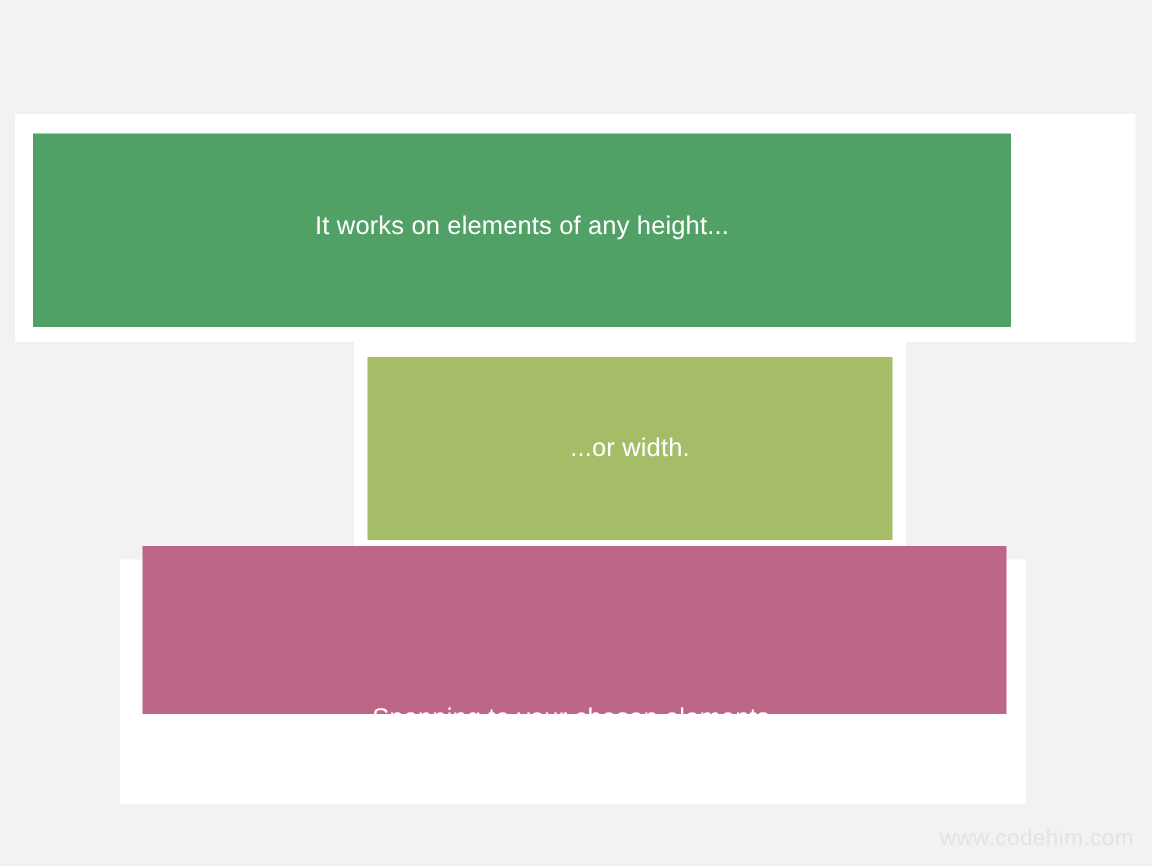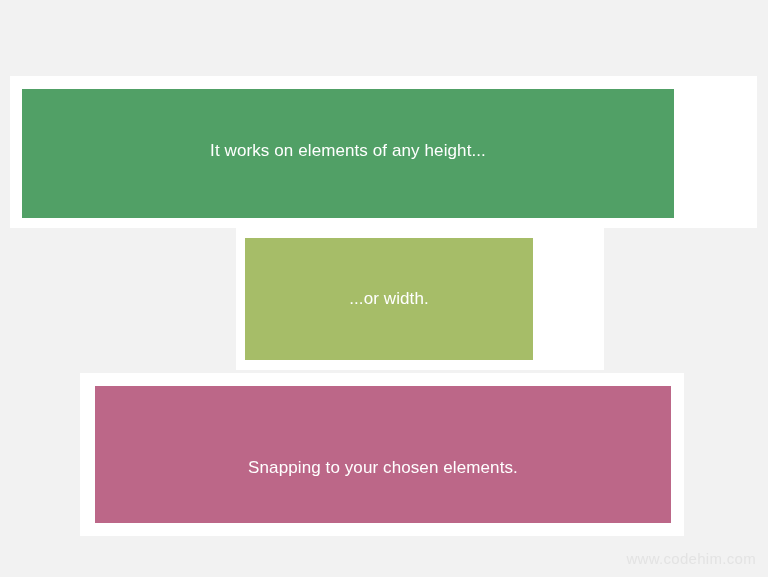--- a/index.html
+++ b/index.html
@@ -46,28 +46,28 @@
   }
 
   
   #card-height  { left: 10px;  top: 76px;  width: 747px; height: 152px; }
   #block-height { left: 22px;  top: 89px;  width: 652px; height: 129px;
                   background: #51a066; }
   #block-height .panel-text { transform: translateY(-2px); }
 
   
   #card-width   { left: 236px; top: 228px; width: 368px; height: 142px; }
-  #block-width  { left: 245px; top: 238px; width: 288px; height: 122px;
+  #block-width  { left: 245px; top: 238px; width: 350px; height: 122px;
                   background: #a6bd68; }
   #block-width .panel-text { transform: translateY(0px); }
 
   
   #card-snap    { left: 80px;  top: 373px; width: 604px; height: 163px; }
-  #block-snap   { left: 95px;  top: 386px; width: 576px; height: 137px;
-                  background: #bc6788; }
+  #block-snap   { left: 95px;  top: 364px; width: 576px; height: 112px;
+                  background: #bc6788; align-items: flex-end; }
   #block-snap .panel-text { transform: translateY(14px); }
 
   .panel-text {
     display: block;
     padding: 0 10px;
   }
 
   
   #watermark {
     position: absolute;

